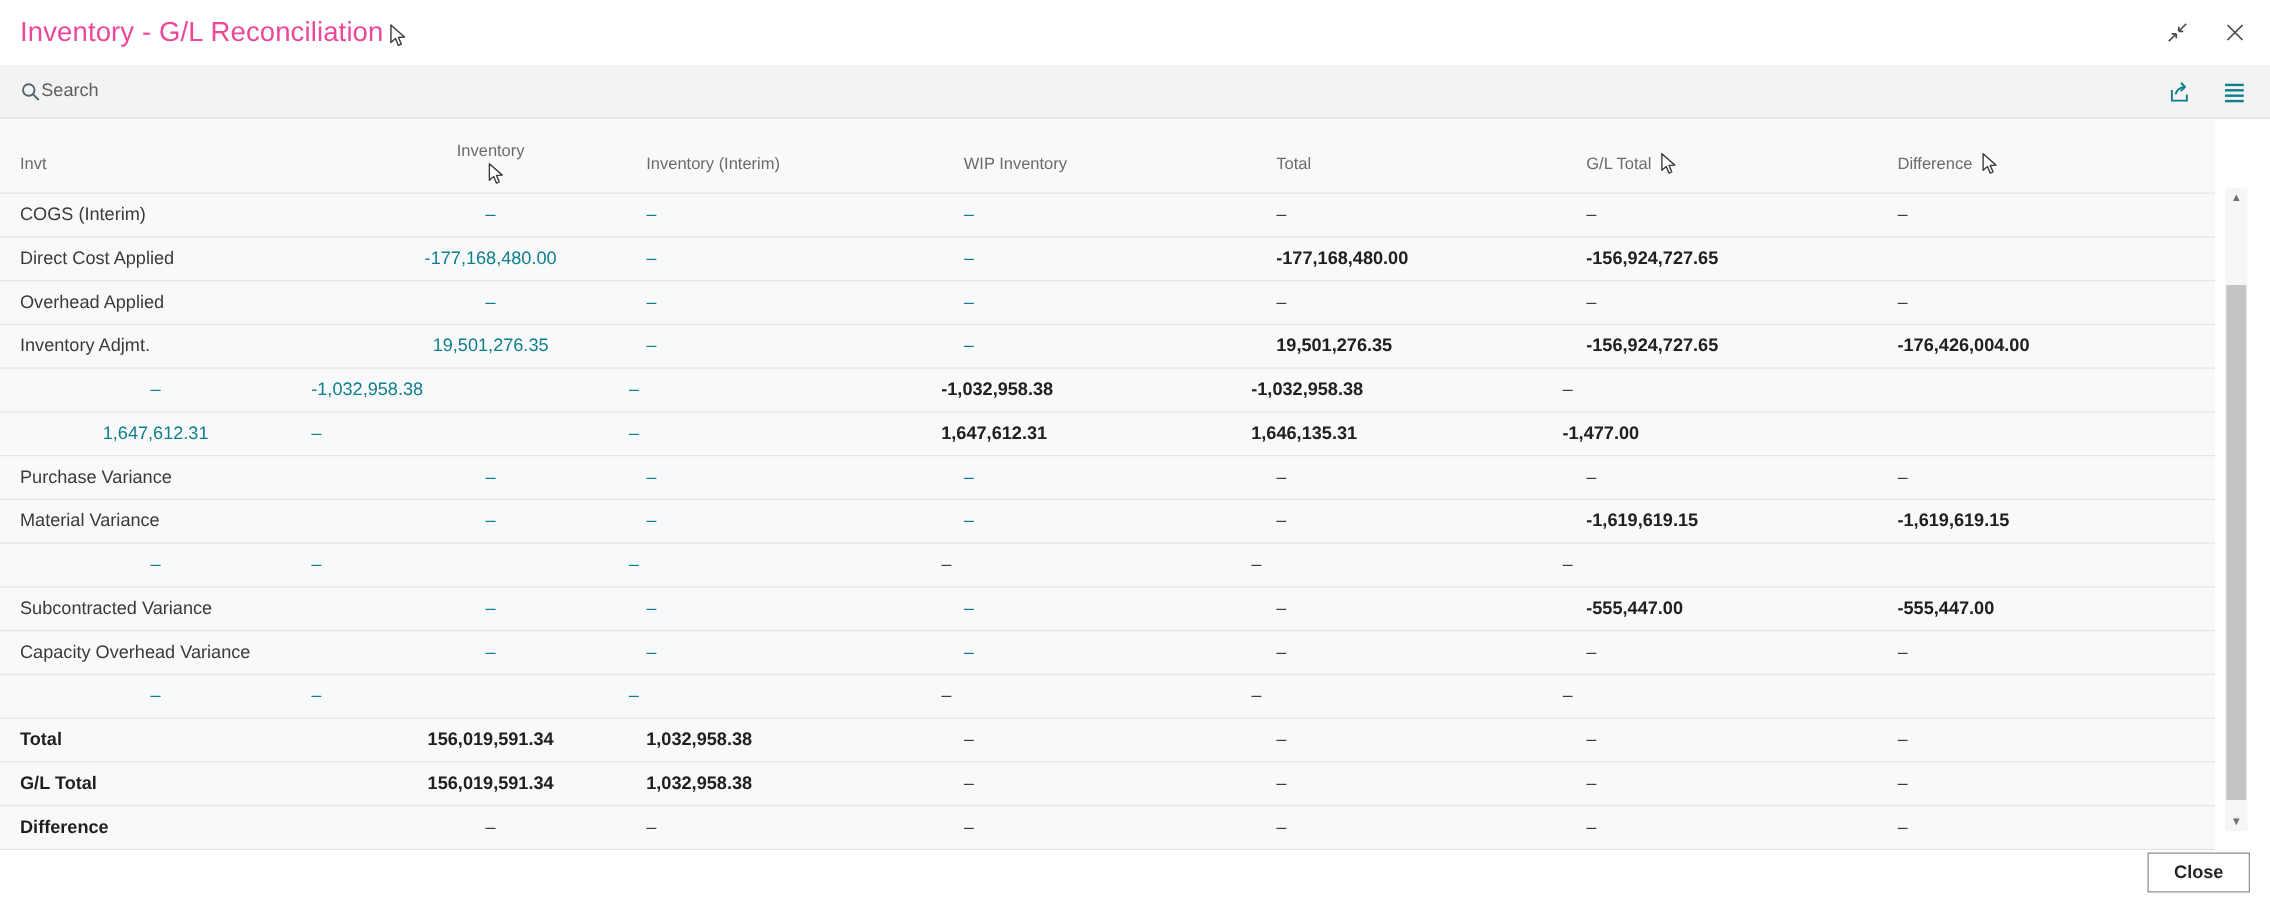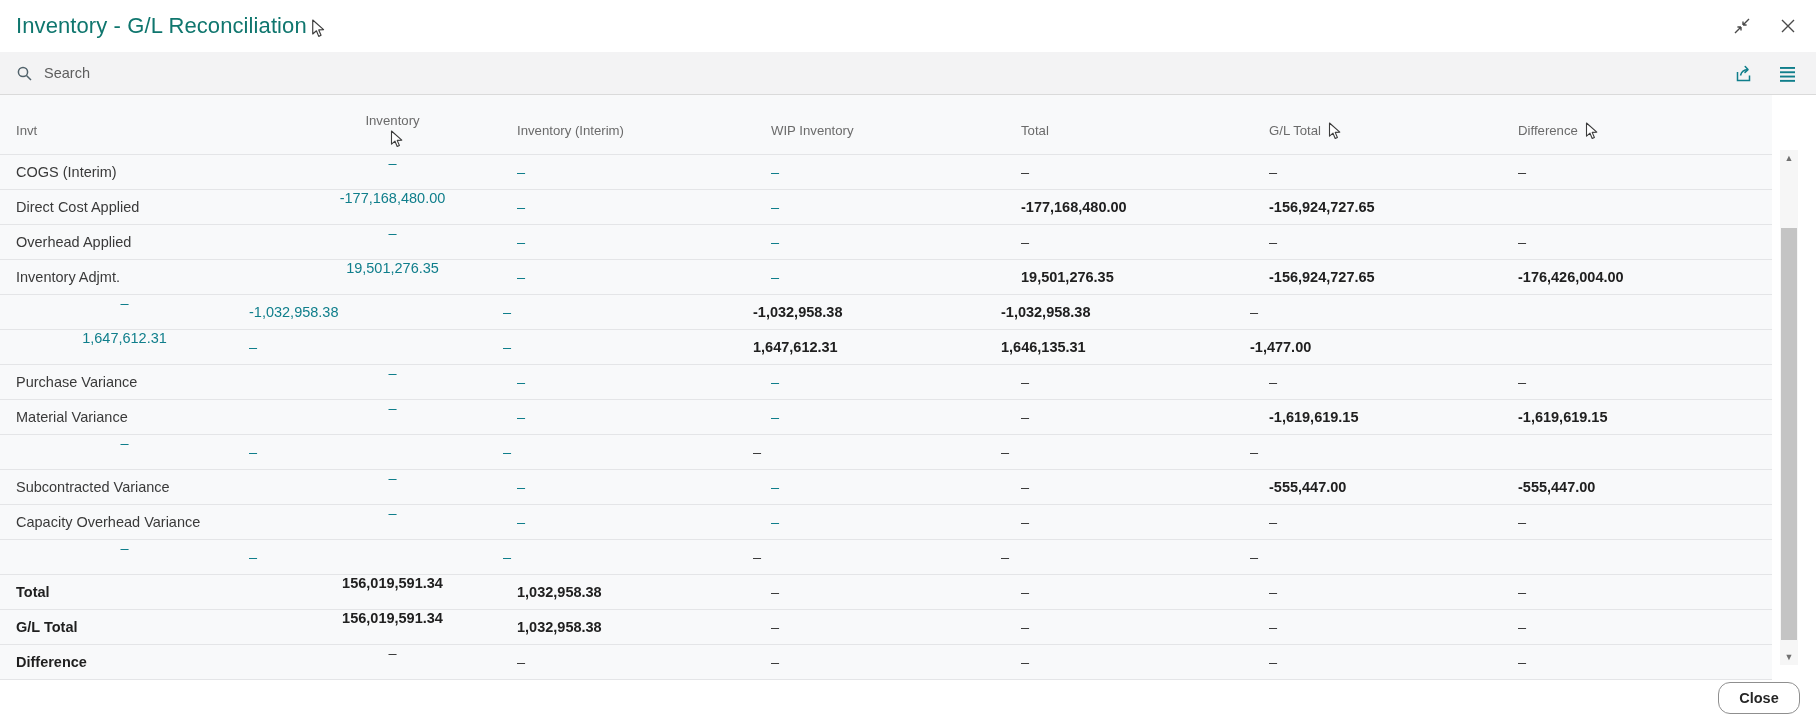--- a/index.html
+++ b/index.html
@@ -3,60 +3,60 @@
 <meta charset="utf-8">
 <style>
   html,body{margin:0;padding:0;}
   body{
     width:1816px;height:721px;overflow:hidden;background:#ffffff;
     font-family:"Liberation Sans","DejaVu Sans",sans-serif;
     -webkit-font-smoothing:antialiased;
   }
   
   .titlebar{height:52px;display:flex;align-items:center;padding:0 18px 0 16px;background:#fff;}
-  .page-title{font-size:22px;color:#0f766e;letter-spacing:.1px;}
+  .page-title{font-size:22px;color:#ec4899;letter-spacing:.1px;}
   .title-cursor{margin-left:4px;margin-top:6px;}
   .win-icons{margin-left:auto;display:flex;align-items:center;gap:26px;}
   .win-icon{width:20px;height:20px;cursor:pointer;}
   
   .searchbar{height:42px;background:#f3f3f4;border-bottom:1px solid #dadada;
     display:flex;align-items:center;padding:0 18px 0 16px;}
-  .search-left{display:flex;align-items:center;gap:11px;cursor:text;}
+  .search-left{display:flex;align-items:center;cursor:text;}
   .search-text{font-size:14.5px;color:#5e5e5e;}
   .action-icons{margin-left:auto;display:flex;align-items:center;gap:22px;}
   .action-icon{width:21px;height:21px;cursor:pointer;}
   
   .gridwrap{width:1772px;background:#f8f9fa;}
   .header-row{display:flex;align-items:center;height:59px;padding-top:12px;box-sizing:border-box;}
   .hcell span{font-size:13.2px;color:#6b6b6b;cursor:pointer;}
   .cell{box-sizing:border-box;flex:none;display:flex;align-items:center;overflow:hidden;white-space:nowrap;}
   .c0{width:268px;padding-left:16px;}
   .c1{width:249px;flex-direction:column;}
   .c2{width:254px;}
   .c3{width:250px;}
   .c4{width:248px;}
   .c5{width:249px;}
   .c6{flex:1;}
-  .row{display:flex;height:34px;border-top:1px solid #e4e5e7;font-size:14.5px;color:#3a3a3a;}
+  .row{display:flex;height:34px;border-top:1px solid #e4e5e7;font-size:14.5px;color:#3a3a3a;align-items:center;}
   .row:last-child{border-bottom:1px solid #e4e5e7;}
   .row-bold .c0{font-weight:700;color:#1f1f1f;}
   .t-link{color:#0f7e8b;cursor:pointer;text-decoration:none;}
   .t-strong{font-weight:700;color:#202020;}
   .t-plain{color:#3c3c3c;}
   .cursor-svg{vertical-align:middle;margin-left:7px;margin-top:2px;}
   
   .vscroll{position:absolute;left:1780px;top:150px;width:18px;height:515px;background:#f6f6f6;}
   .vscroll .arrow{position:absolute;left:0;width:18px;height:16px;display:flex;align-items:center;justify-content:center;
     font-size:9px;color:#707070;cursor:pointer;}
   .vscroll .arrow.up{top:0;}
   .vscroll .arrow.down{bottom:0;}
   .vscroll .thumb{position:absolute;left:1px;width:16px;top:78px;height:412px;background:#c4c4c4;cursor:grab;}
   
   .close-btn{position:absolute;left:1718px;top:682px;width:80px;height:30px;background:#fff;
-    border:1px solid #8f8f8f;border-radius:12px;font-family:inherit;font-size:14.5px;font-weight:600;
+    border:1px solid #8f8f8f;border-radius:0;font-family:inherit;font-size:14.5px;font-weight:600;
     color:#262626;display:flex;align-items:center;justify-content:center;cursor:pointer;}
 </style>
 </head>
 <body>
 
 <div class="titlebar">
   <span class="page-title">Inventory - G/L Reconciliation</span>
   <svg class="title-cursor" width="14" height="20" viewBox="0 0 13 19">
     <path d="M1.5 1 L1.5 14.2 L5 11.2 L7.2 16.5 L9.4 15.5 L7.2 10.4 L11.8 10.1 Z" fill="#fff" stroke="#3c3c3c" stroke-width="1.1" stroke-linejoin="round"></path>
   </svg>

